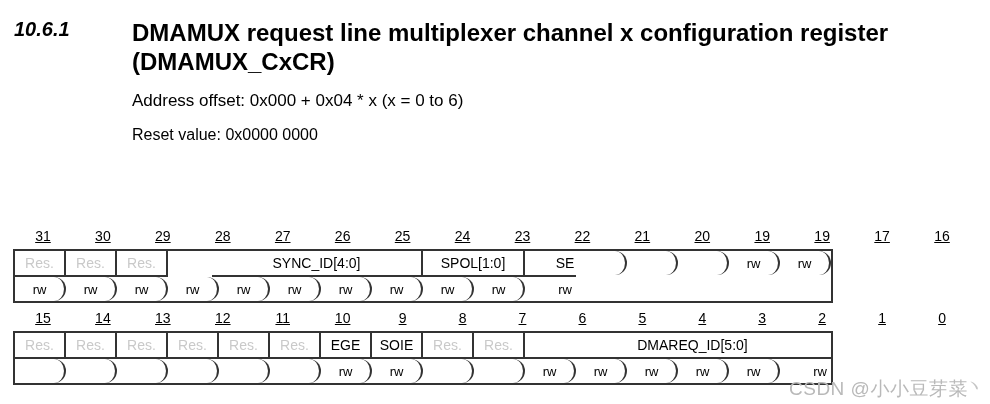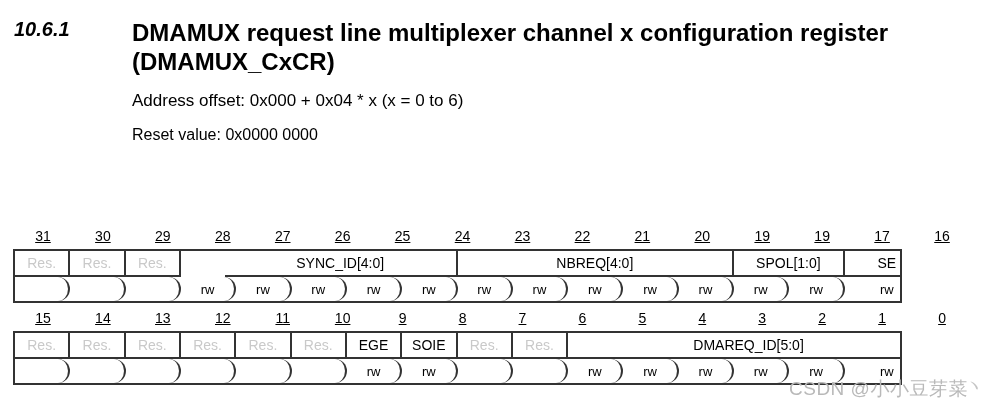--- a/index.html
+++ b/index.html
@@ -54,21 +54,21 @@
   .bitnum {
     display: flex;
     align-items: center;
     justify-content: center;
     font-size: 14px;
   }
 
   .regtable {
     position: absolute;
     left: 13px;
-    width: 889px;
+    width: 820px;
     display: grid;
     grid-template-columns: repeat(16, 1fr);
     border: 2px solid #333333;
     background: #ffffff;
   }
   .regtable-high { top: 249px; }
   .regtable-low  { top: 331px; }
 
   .fieldcell {
     height: 26px;
@@ -134,21 +134,20 @@
     <div class="bitnum">19</div>
     <div class="bitnum">19</div>
     <div class="bitnum">17</div>
     <div class="bitnum">16</div>
   </div>
 <div class="regtable regtable-high">
     <div class="fieldcell reserved" style="grid-column: span 1;">Res.</div>
     <div class="fieldcell reserved" style="grid-column: span 1;">Res.</div>
     <div class="fieldcell reserved" style="grid-column: span 1;">Res.</div>
     <div class="fieldcell" style="grid-column: span 5; margin-left: 44px;">SYNC_ID[4:0]</div>
-    <div class="fieldcell" style="grid-column: span 5;">NBREQ[4:0]</div>
     <div class="fieldcell" style="grid-column: span 2;">SPOL[1:0]</div>
     <div class="fieldcell lastcol" style="grid-column: span 1;">SE</div>
     <div class="accesscell"></div>
     <div class="accesscell"></div>
     <div class="accesscell"></div>
     <div class="accesscell">rw</div>
     <div class="accesscell">rw</div>
     <div class="accesscell">rw</div>
     <div class="accesscell">rw</div>
     <div class="accesscell">rw</div>

